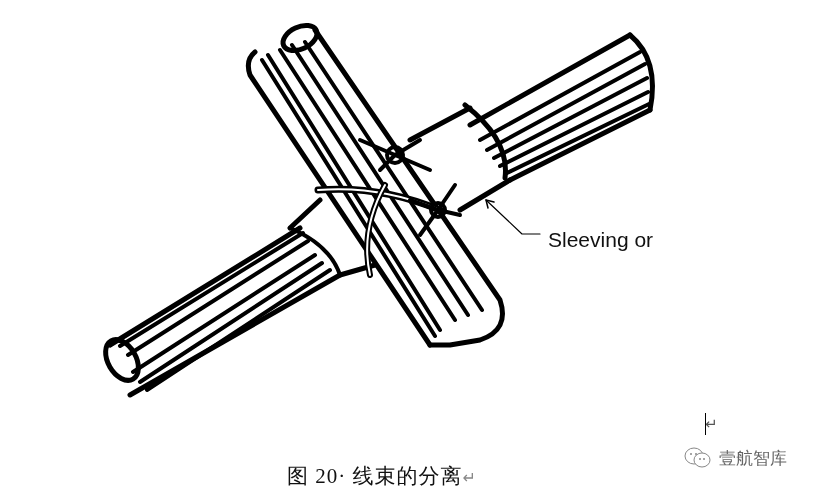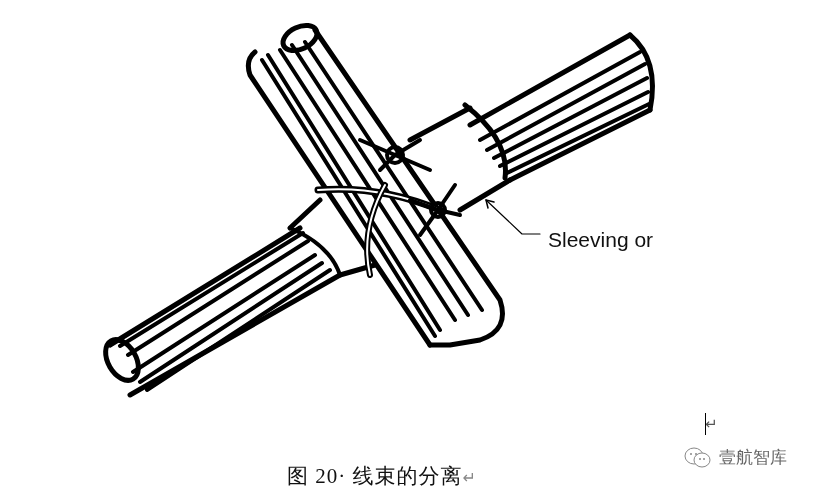--- a/index.html
+++ b/index.html
@@ -3,21 +3,21 @@
 <meta charset="utf-8">
 <style>
   html, body { margin:0; padding:0; background:#ffffff; }
   body { width:827px; height:495px; position:relative; overflow:hidden; font-family:"DejaVu Sans", sans-serif; }
   #diagram { position:absolute; left:0; top:0; width:827px; height:495px; }
   .label-callout { position:absolute; left:548px; top:225px; font-family:"Liberation Sans", sans-serif; font-size:21px; line-height:29px; color:#111;text-align:right; }
   .caption { position:absolute; left:287px; top:462px; font-family:Liberation Serif, serif; font-size:21px; color:#111; letter-spacing:1px; }
   .caption .ret { color:#888; font-size:16px; }
   .para-mark { position:absolute; left:705px; top:415px; color:#555; font-size:15px; }
   .para-mark .bar { position:absolute; left:0; top:-2px; width:1px; height:22px; background:#000; }
-  .watermark { position:absolute; left:683px; top:446px; display:flex; gap:6px; color:#666; font-size:17px; }
+  .watermark { position:absolute; left:683px; top:446px; display:flex; align-items:center; gap:6px; color:#666; font-size:17px; }
   .watermark svg { display:block; }
 </style>
 </head>
 <body>
 
 <svg id="diagram" viewBox="0 0 827 495" xmlns="http://www.w3.org/2000/svg">
   <g fill="none" stroke="#000" stroke-linecap="round" stroke-linejoin="round">
 
     <g>
 

